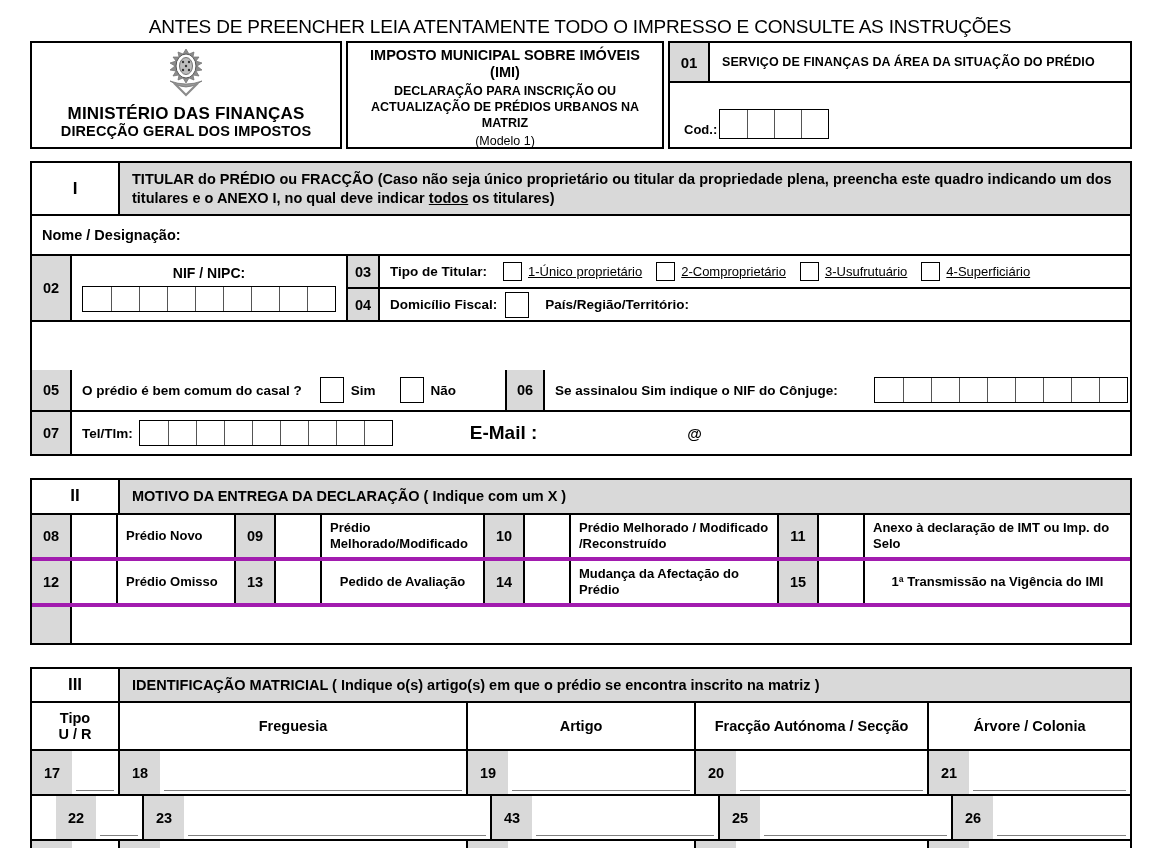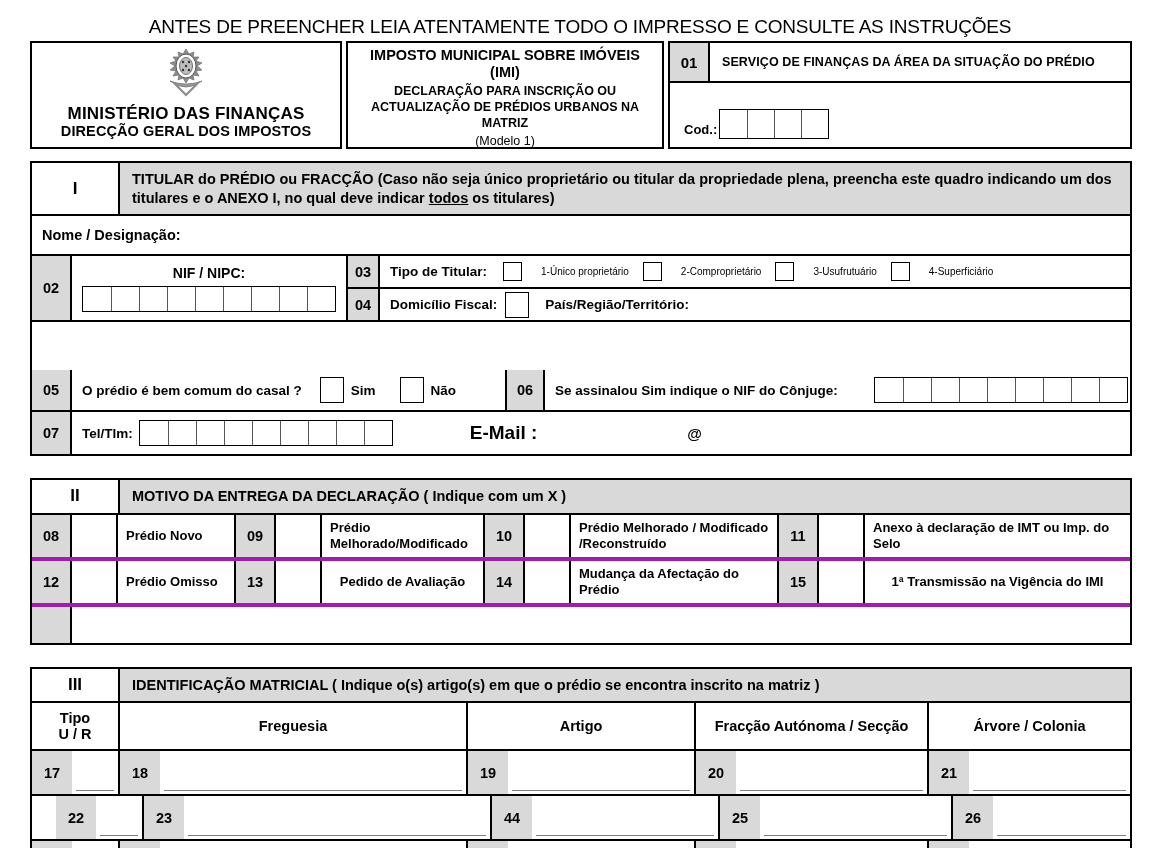--- a/index.html
+++ b/index.html
@@ -277,24 +277,25 @@
   }
   .chk-lg {
     width: 24px;
     height: 26px;
     border: 1.8px solid #000;
     background: #fff;
     display: inline-block;
     box-sizing: border-box;
   }
   .opt {
-    font-size: 10px;
+    font-size: 13px;
     font-weight: normal;
-    margin: 0 14px 0 19px;
+    margin: 0 14px 0 6px;
     white-space: nowrap;
+    text-decoration: underline;
   }
   .row-0506 {
     display: flex;
     height: 40px;
     border-bottom: 2px solid #000;
     margin-top: 48px;
   }
   .cell-05 {
     flex: 0 0 auto;
     display: flex;
@@ -699,21 +700,21 @@
             <span class="ul"></span>
           </div>
       </div>
       <div class="iii-cell" style="width:348px;min-width:348px;">
         <div class="iii-n">23</div>
         <div class="iii-f nb" style="flex:1;">
             <span class="ul"></span>
           </div>
       </div>
       <div class="iii-cell" style="width:228px;min-width:228px;">
-        <div class="iii-n">44</div>
+        <div class="iii-n">43</div>
         <div class="iii-f nb" style="flex:1;">
             <span class="ul"></span>
           </div>
       </div>
       <div class="iii-cell" style="width:233px;min-width:233px;">
         <div class="iii-n">25</div>
         <div class="iii-f nb" style="flex:1;">
             <span class="ul"></span>
           </div>
       </div>

